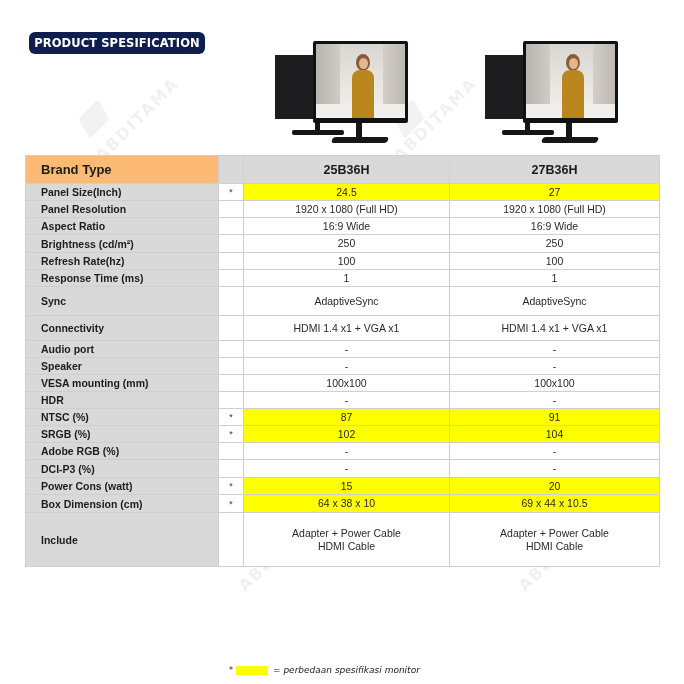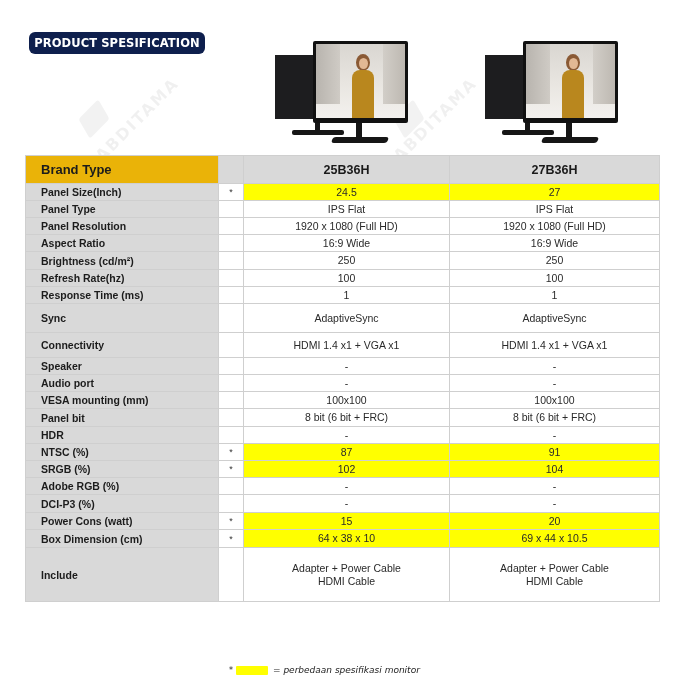--- a/index.html
+++ b/index.html
@@ -24,21 +24,21 @@
   .scr-person-face { position: absolute; left: 43px; top: 14px; width: 9px; height: 11px; background: #e2b894; border-radius: 50%; }
   .mon-front-neck { position: absolute; left: 88px; top: 83px; width: 6px; height: 16px; background: #161616; }
   .mon-front-foot { position: absolute; left: 64px; top: 97px; width: 56px; height: 6px; background: #161616; border-radius: 3px; transform: skewX(-20deg); }
 
   table.spec { position: absolute; left: 25px; top: 155px; width: 634px; border-collapse: collapse; table-layout: fixed; font-size: 10.5px; }
   table.spec td { border: 1px solid #cfcfcf; padding: 0; height: 17px; vertical-align: middle; }
   td.lbl { background: #d9d9d9; font-weight: bold; padding-left: 15px !important; color: #1c1c1c; }
   td.star { background: #ffffff; text-align: center; font-size: 9px; color: #333; }
   td.val { text-align: center; color: #2a2a2a; background: #ffffff; }
   td.val.hl { background: #ffff00; }
-  tr.head td { height: 28px; background: #eab308; font-size: 12.5px; font-weight: bold; }
+  tr.head td { height: 28px; background: #fdba74; font-size: 12.5px; font-weight: bold; }
   tr.head td.lbl { font-size: 13px; }
   tr.head td.val { background: #d9d9d9; color: #1a1a1a; }
   tr.head td.star { background: #d9d9d9; }
   .col-lbl { width: 193px; } .col-star { width: 25px; } .col-a { width: 206px; } .col-b { width: 210px; }
 
   .legend { position: absolute; top: 665px; left: 229px; display: flex; align-items: center; font-size: 9px; color: #222; font-style: italic; font-family: "DejaVu Sans", sans-serif; }
   .legend-star { font-style: normal; margin-right: 3px; font-size: 8px; }
   .legend-swatch { width: 32px; height: 9px; background: #ffff00; margin-right: 5px; border-radius: 1px; }
 </style>
 </head>
@@ -111,26 +111,20 @@
       <td class="val">25B36H</td>
       <td class="val">27B36H</td>
     </tr>
   <tr>
         <td class="lbl" style="height: 17px;">Panel Size(Inch)</td>
         <td class="star" style="height: 17px;">*</td>
         <td class="val hl" style="height: 17px; white-space: pre-line; line-height: 13px;">24.5</td>
         <td class="val hl" style="height: 17px; white-space: pre-line; line-height: 13px;">27</td>
       </tr>
       <tr>
-        <td class="lbl" style="height: 17px;">Panel Type</td>
-        <td class="star" style="height: 17px;"></td>
-        <td class="val" style="height: 17px; white-space: pre-line; line-height: 13px;">IPS Flat</td>
-        <td class="val" style="height: 17px; white-space: pre-line; line-height: 13px;">IPS Flat</td>
-      </tr>
-      <tr>
         <td class="lbl" style="height: 17px;">Panel Resolution</td>
         <td class="star" style="height: 17px;"></td>
         <td class="val" style="height: 17px; white-space: pre-line; line-height: 13px;">1920 x 1080 (Full HD)</td>
         <td class="val" style="height: 17px; white-space: pre-line; line-height: 13px;">1920 x 1080 (Full HD)</td>
       </tr>
       <tr>
         <td class="lbl" style="height: 17px;">Aspect Ratio</td>
         <td class="star" style="height: 17px;"></td>
         <td class="val" style="height: 17px; white-space: pre-line; line-height: 13px;">16:9 Wide</td>
         <td class="val" style="height: 17px; white-space: pre-line; line-height: 13px;">16:9 Wide</td>
@@ -159,42 +153,36 @@
         <td class="val" style="height: 29px; white-space: pre-line; line-height: 13px;">AdaptiveSync</td>
         <td class="val" style="height: 29px; white-space: pre-line; line-height: 13px;">AdaptiveSync</td>
       </tr>
       <tr>
         <td class="lbl" style="height: 25px;">Connectivity</td>
         <td class="star" style="height: 25px;"></td>
         <td class="val" style="height: 25px; white-space: pre-line; line-height: 13px;">HDMI 1.4 x1 + VGA x1</td>
         <td class="val" style="height: 25px; white-space: pre-line; line-height: 13px;">HDMI 1.4 x1 + VGA x1</td>
       </tr>
       <tr>
+        <td class="lbl" style="height: 17px;">Audio port</td>
+        <td class="star" style="height: 17px;"></td>
+        <td class="val" style="height: 17px; white-space: pre-line; line-height: 13px;">-</td>
+        <td class="val" style="height: 17px; white-space: pre-line; line-height: 13px;">-</td>
+      </tr>
+      <tr>
         <td class="lbl" style="height: 17px;">Speaker</td>
-        <td class="star" style="height: 17px;"></td>
-        <td class="val" style="height: 17px; white-space: pre-line; line-height: 13px;">-</td>
-        <td class="val" style="height: 17px; white-space: pre-line; line-height: 13px;">-</td>
-      </tr>
-      <tr>
-        <td class="lbl" style="height: 17px;">Audio port</td>
         <td class="star" style="height: 17px;"></td>
         <td class="val" style="height: 17px; white-space: pre-line; line-height: 13px;">-</td>
         <td class="val" style="height: 17px; white-space: pre-line; line-height: 13px;">-</td>
       </tr>
       <tr>
         <td class="lbl" style="height: 17px;">VESA mounting (mm)</td>
         <td class="star" style="height: 17px;"></td>
         <td class="val" style="height: 17px; white-space: pre-line; line-height: 13px;">100x100</td>
         <td class="val" style="height: 17px; white-space: pre-line; line-height: 13px;">100x100</td>
-      </tr>
-      <tr>
-        <td class="lbl" style="height: 18px;">Panel bit</td>
-        <td class="star" style="height: 18px;"></td>
-        <td class="val" style="height: 18px; white-space: pre-line; line-height: 13px;">8 bit (6 bit + FRC)</td>
-        <td class="val" style="height: 18px; white-space: pre-line; line-height: 13px;">8 bit (6 bit + FRC)</td>
       </tr>
       <tr>
         <td class="lbl" style="height: 17px;">HDR</td>
         <td class="star" style="height: 17px;"></td>
         <td class="val" style="height: 17px; white-space: pre-line; line-height: 13px;">-</td>
         <td class="val" style="height: 17px; white-space: pre-line; line-height: 13px;">-</td>
       </tr>
       <tr>
         <td class="lbl" style="height: 17px;">NTSC (%)</td>
         <td class="star" style="height: 17px;">*</td>

